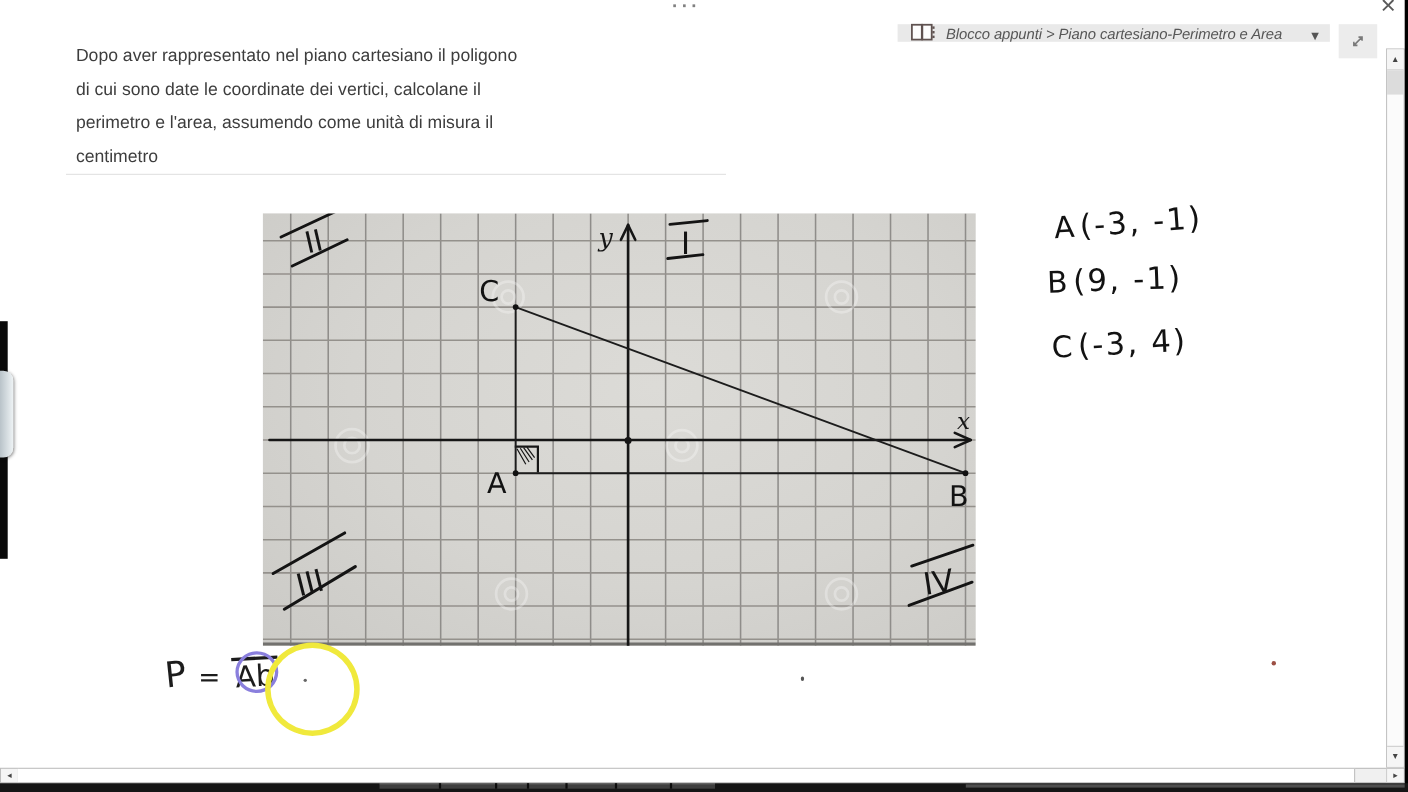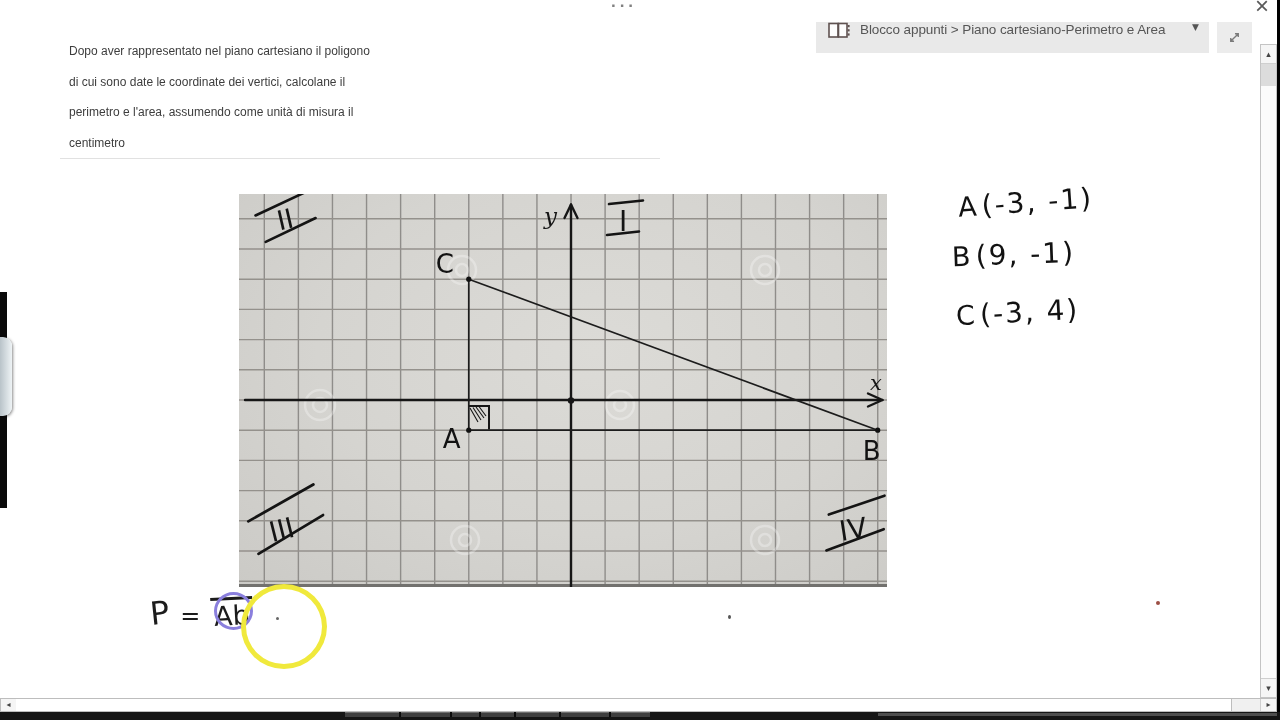--- a/index.html
+++ b/index.html
@@ -5,29 +5,29 @@
   html,body{margin:0;padding:0;background:#fff;}
   .stage{position:relative;width:1280px;height:720px;background:#ffffff;overflow:hidden;
          font-family:"Liberation Sans",sans-serif;}
   .abs{position:absolute;}
 
   
   .more-dots{left:600px;top:-4px;width:48px;text-align:center;font-size:17px;font-weight:700;
              color:#808080;letter-spacing:3px;cursor:pointer;}
   .close-btn{left:1248px;top:-6px;width:28px;height:24px;font-size:24px;font-weight:300;color:#5a5a5a;
              text-align:center;line-height:24px;cursor:pointer;}
-  .crumb-bar{left:816px;top:22px;width:393px;height:31px;background:#e9e9e9;display:flex;
-             align-items:flex-start;gap:10px;padding:0 10px 0 12px;box-sizing:border-box;cursor:pointer;}
+  .crumb-bar{left:816px;top:22px;width:393px;height:16px;background:#e9e9e9;display:flex;
+             align-items:flex-end;gap:10px;padding:0 10px 0 12px;box-sizing:border-box;cursor:pointer;font-style:italic;}
   .crumb-label{flex:1;font-size:13.5px;color:#565656;white-space:nowrap;overflow:hidden;letter-spacing:-0.1px;}
   .crumb-chevron{font-size:9px;color:#555;font-family:"DejaVu Sans",sans-serif;}
   .expand-btn{left:1217px;top:22px;width:35px;height:31px;background:#ececec;display:flex;
               align-items:center;justify-content:center;cursor:pointer;}
 
   
-  .problem{left:69px;top:36px;width:624px;font-size:12px;line-height:30.6px;color:#3d3d3d;
+  .problem{left:69px;top:36px;width:624px;font-size:16px;line-height:30.6px;color:#3d3d3d;
            white-space:pre-line;}
   .divider{left:60px;top:158px;width:600px;height:1px;background:#e1e1e1;}
 
   
   .photo{left:239px;top:194px;width:648px;height:393px;
          background:radial-gradient(ellipse at 55% 40%, #dcdbd7 0%, #d5d4d0 55%, #cbcac6 100%);}
   .photo svg{display:block;}
   .hw{font-family:"DejaVu Sans",sans-serif;fill:#121212;}
   .axlabel{font-family:"DejaVu Serif",serif;font-style:italic;fill:#161616;}
   .quad{font-family:"DejaVu Sans",sans-serif;fill:#141414;font-weight:500;}

